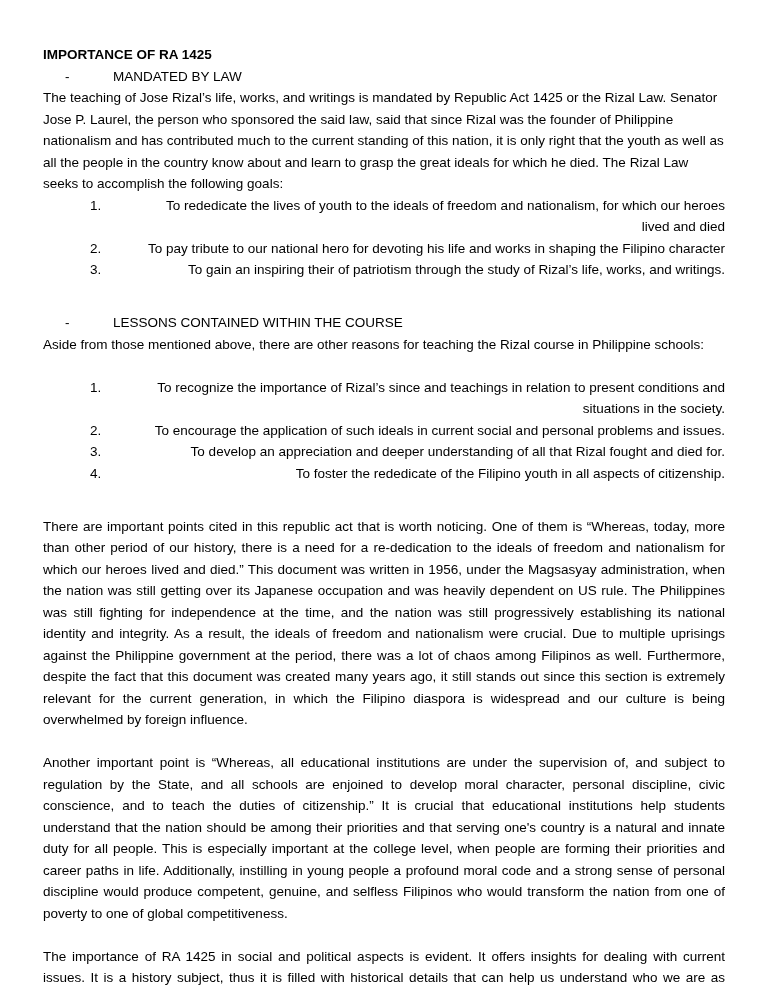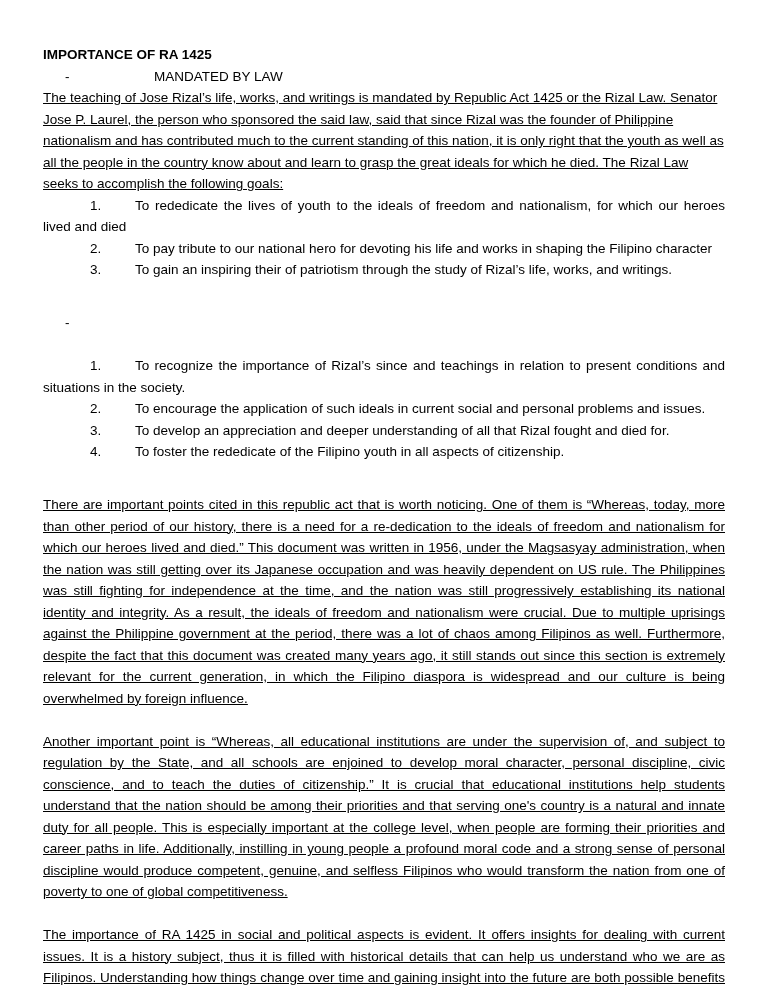--- a/index.html
+++ b/index.html
@@ -35,29 +35,27 @@
     margin: 0;
     padding-left: 22px;
     display: flex;
   }
   .dash-heading .dash {
     width: 48px;
     flex: 0 0 48px;
   }
   .dash-heading .dash-label {
     flex: 1 1 auto;
-    margin-left: 41px;
   }
   p.body {
     font-size: 13.5px;
     line-height: 21.5px;
     margin: 0;
     text-align: justify;
     text-justify: inter-word;
-    text-decoration: underline;
   }
   p.body.flush {
     text-align: left;
   }
   ol.numlist {
     list-style: none;
     margin: 0;
     padding: 0;
   }
   ol.numlist li {
@@ -74,20 +72,21 @@
   }
   ol.numlist li .num {
     position: absolute;
     left: 47px;
     top: 0;
     width: 40px;
   }
   ol.numlist li .txt {
     display: block;
     text-indent: 92px;
+    text-align: right;
   }
   .spacer-line {
     height: 21.5px;
   }
   .spacer-half {
     height: 10px;
   }
 </style>
 </head>
 <body>
@@ -117,22 +116,24 @@
         <span class="num">3.</span>
         <span class="txt">To gain an inspiring their of patriotism through the study of Rizal’s life, works, and writings.</span>
       </li>
     </ol>
 
     <div class="spacer-line"></div>
     <div class="spacer-half"></div>
 
     <div class="dash-heading">
       <span class="dash">-</span>
+      <span class="dash-label">LESSONS CONTAINED WITHIN THE COURSE</span>
     </div>
 
+    <p class="body flush">Aside from those mentioned above, there are other reasons for teaching the Rizal course in Philippine schools:</p>
 
     <div class="spacer-line"></div>
 
     <ol class="numlist">
       <li>
         <span class="num">1.</span>
         <span class="txt">To recognize the importance of Rizal’s since and teachings in relation to present conditions and situations in the society.</span>
       </li>
       <li class="flush">
         <span class="num">2.</span>

